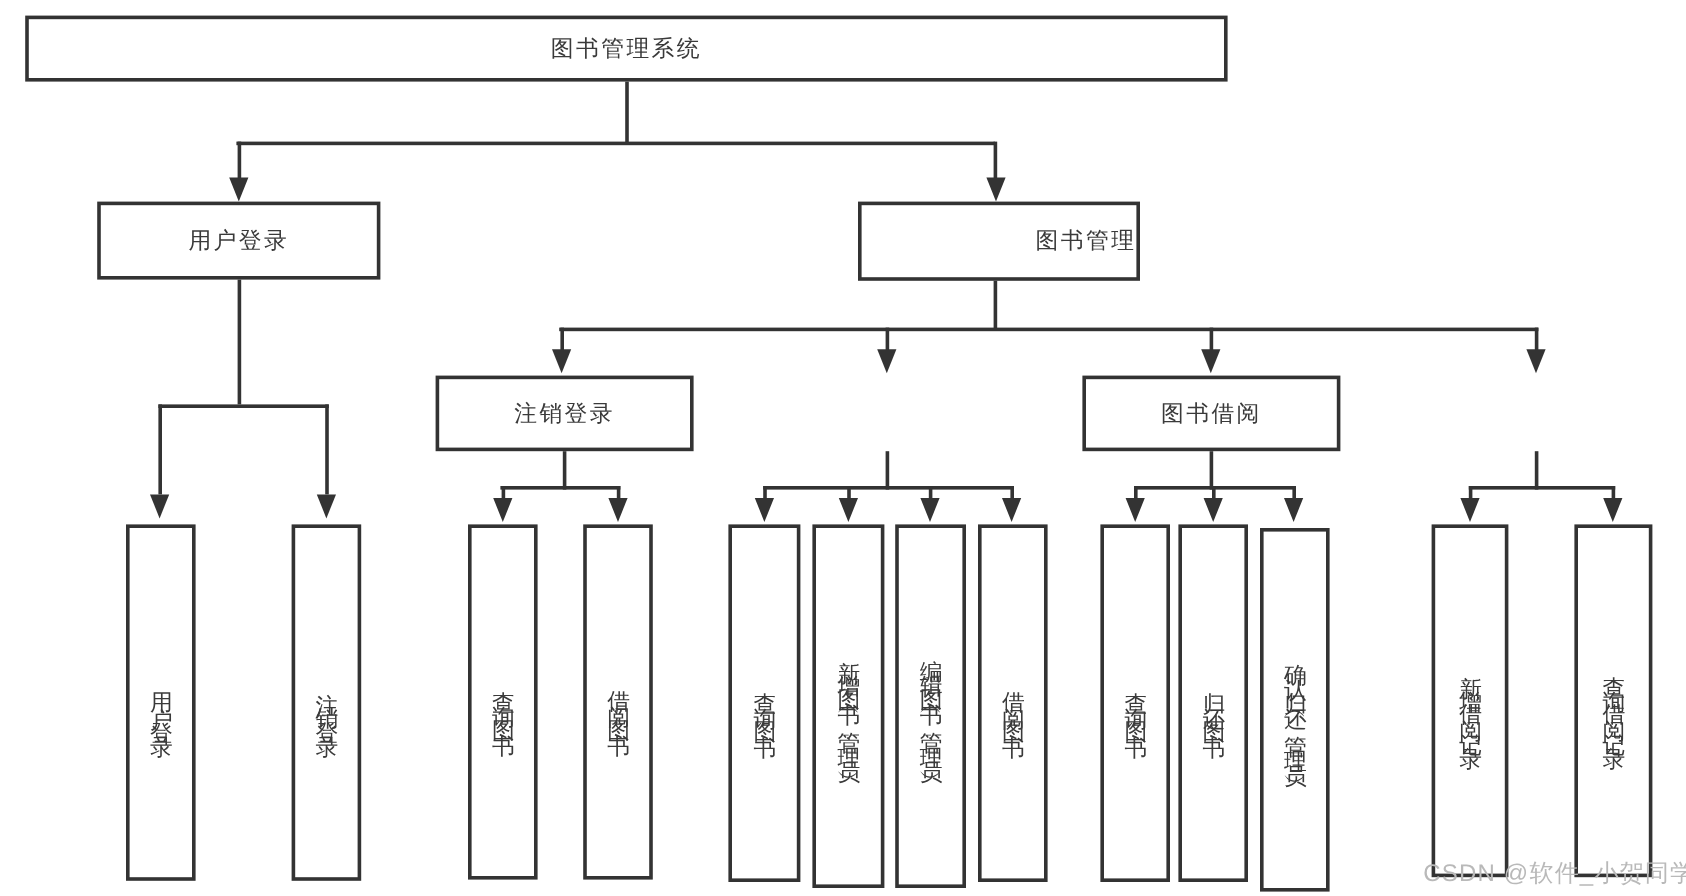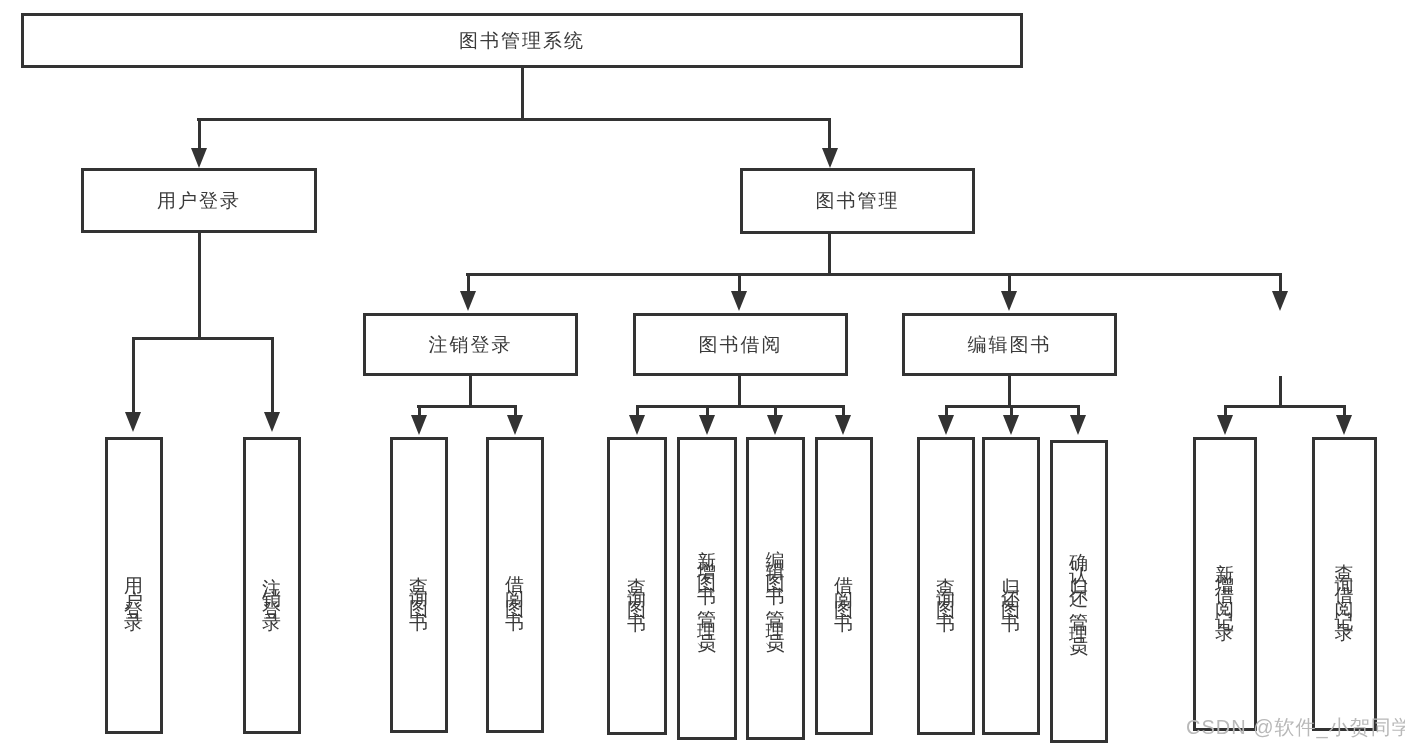--- a/index.html
+++ b/index.html
@@ -40,21 +40,21 @@
   <div class="vline" style="left:521px;top:68px;height:52px;"></div>
   <div class="hline" style="left:197px;top:118px;width:632px;"></div>
   <div class="vline" style="left:198px;top:118px;height:32px;"></div>
   <div class="arrow" style="left:191px;top:148px;"></div>
   <div class="vline" style="left:828px;top:118px;height:32px;"></div>
   <div class="arrow" style="left:822px;top:148px;"></div>
 
   <div class="box" style="left:81px;top:168px;width:236px;height:65px;">
     <span>用户登录</span>
   </div>
-  <div class="box" style="left:740px;top:168px;width:235px;height:66px;">
+  <div class="box" style="left:715px;top:168px;width:235px;height:66px;justify-content:flex-end;">
     <span>图书管理</span>
   </div>
 
   <div class="vline" style="left:198px;top:233px;height:104px;"></div>
   <div class="hline" style="left:132px;top:337px;width:142px;"></div>
   <div class="vline" style="left:132px;top:337px;height:75px;"></div>
   <div class="arrow" style="left:125px;top:412px;"></div>
   <div class="vline" style="left:271px;top:337px;height:75px;"></div>
   <div class="arrow" style="left:264px;top:412px;"></div>
 
@@ -72,25 +72,22 @@
   <div class="vline" style="left:738px;top:273px;height:20px;"></div>
   <div class="arrow" style="left:731px;top:291px;"></div>
   <div class="vline" style="left:1008px;top:273px;height:20px;"></div>
   <div class="arrow" style="left:1001px;top:291px;"></div>
   <div class="vline" style="left:1279px;top:273px;height:20px;"></div>
   <div class="arrow" style="left:1272px;top:291px;"></div>
 
   <div class="box" style="left:363px;top:313px;width:215px;height:63px;">
     <span>注销登录</span>
   </div>
-  <div class="box" style="left:633px;top:313px;width:215px;height:63px;">
+  <div class="box" style="left:902px;top:313px;width:215px;height:63px;">
     <span>图书借阅</span>
-  </div>
-  <div class="box" style="left:902px;top:313px;width:215px;height:63px;">
-    <span>编辑图书</span>
   </div>
 
   <div class="vline" style="left:469px;top:376px;height:32px;"></div>
   <div class="hline" style="left:417px;top:405px;width:100px;"></div>
   <div class="vline" style="left:418px;top:405px;height:12px;"></div>
   <div class="arrow" style="left:411px;top:415px;"></div>
   <div class="vline" style="left:514px;top:405px;height:12px;"></div>
   <div class="arrow" style="left:507px;top:415px;"></div>
 
   <div class="box vbox" style="left:390px;top:437px;width:58px;height:296px;">

